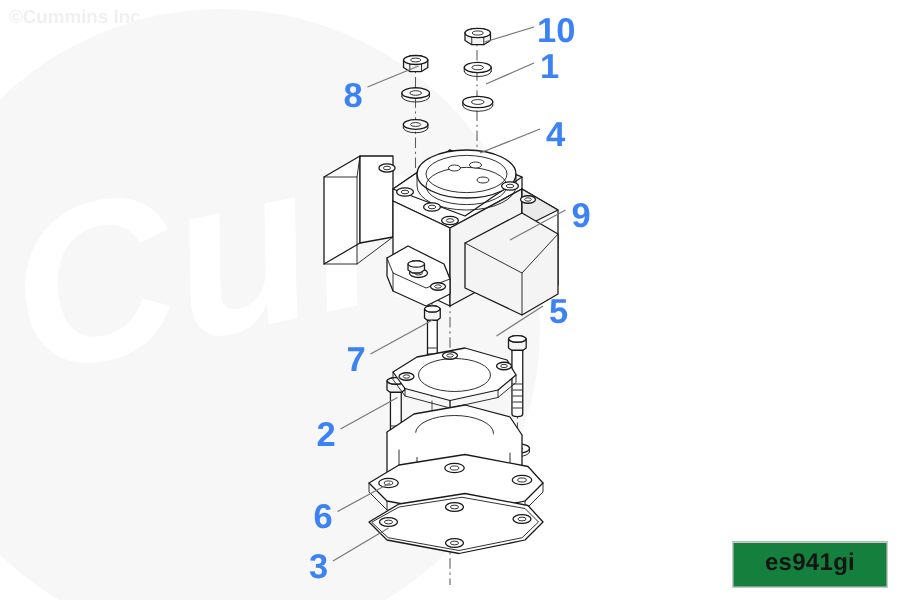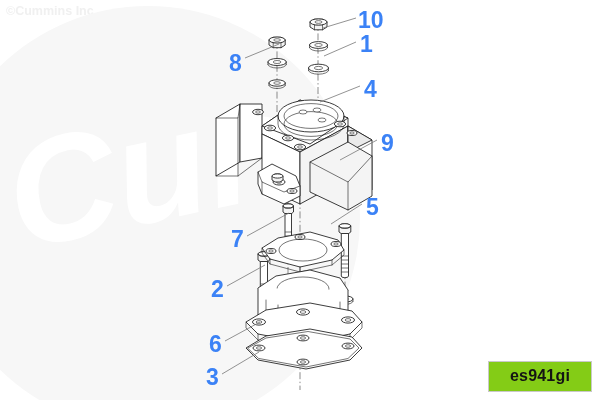--- a/index.html
+++ b/index.html
@@ -36,21 +36,21 @@
     letter-spacing: 0px;
     white-space: nowrap;
     user-select: none;
   }
   #partcode-box {
     position: absolute;
     right: 8px;
     bottom: 8px;
     min-width: 78px;
     padding: 5px 12px 6px 12px;
-    background: #84cc16;
+    background: #15803d;
     border: 1px solid #c9c9c9;
     box-shadow: 0 0 0 0 #fff;
     text-align: center;
     font-size: 16px;
     font-weight: bold;
     color: #141414;
     font-family: "Liberation Sans", sans-serif;
     letter-spacing: 0.2px;
   }
   .callout {

